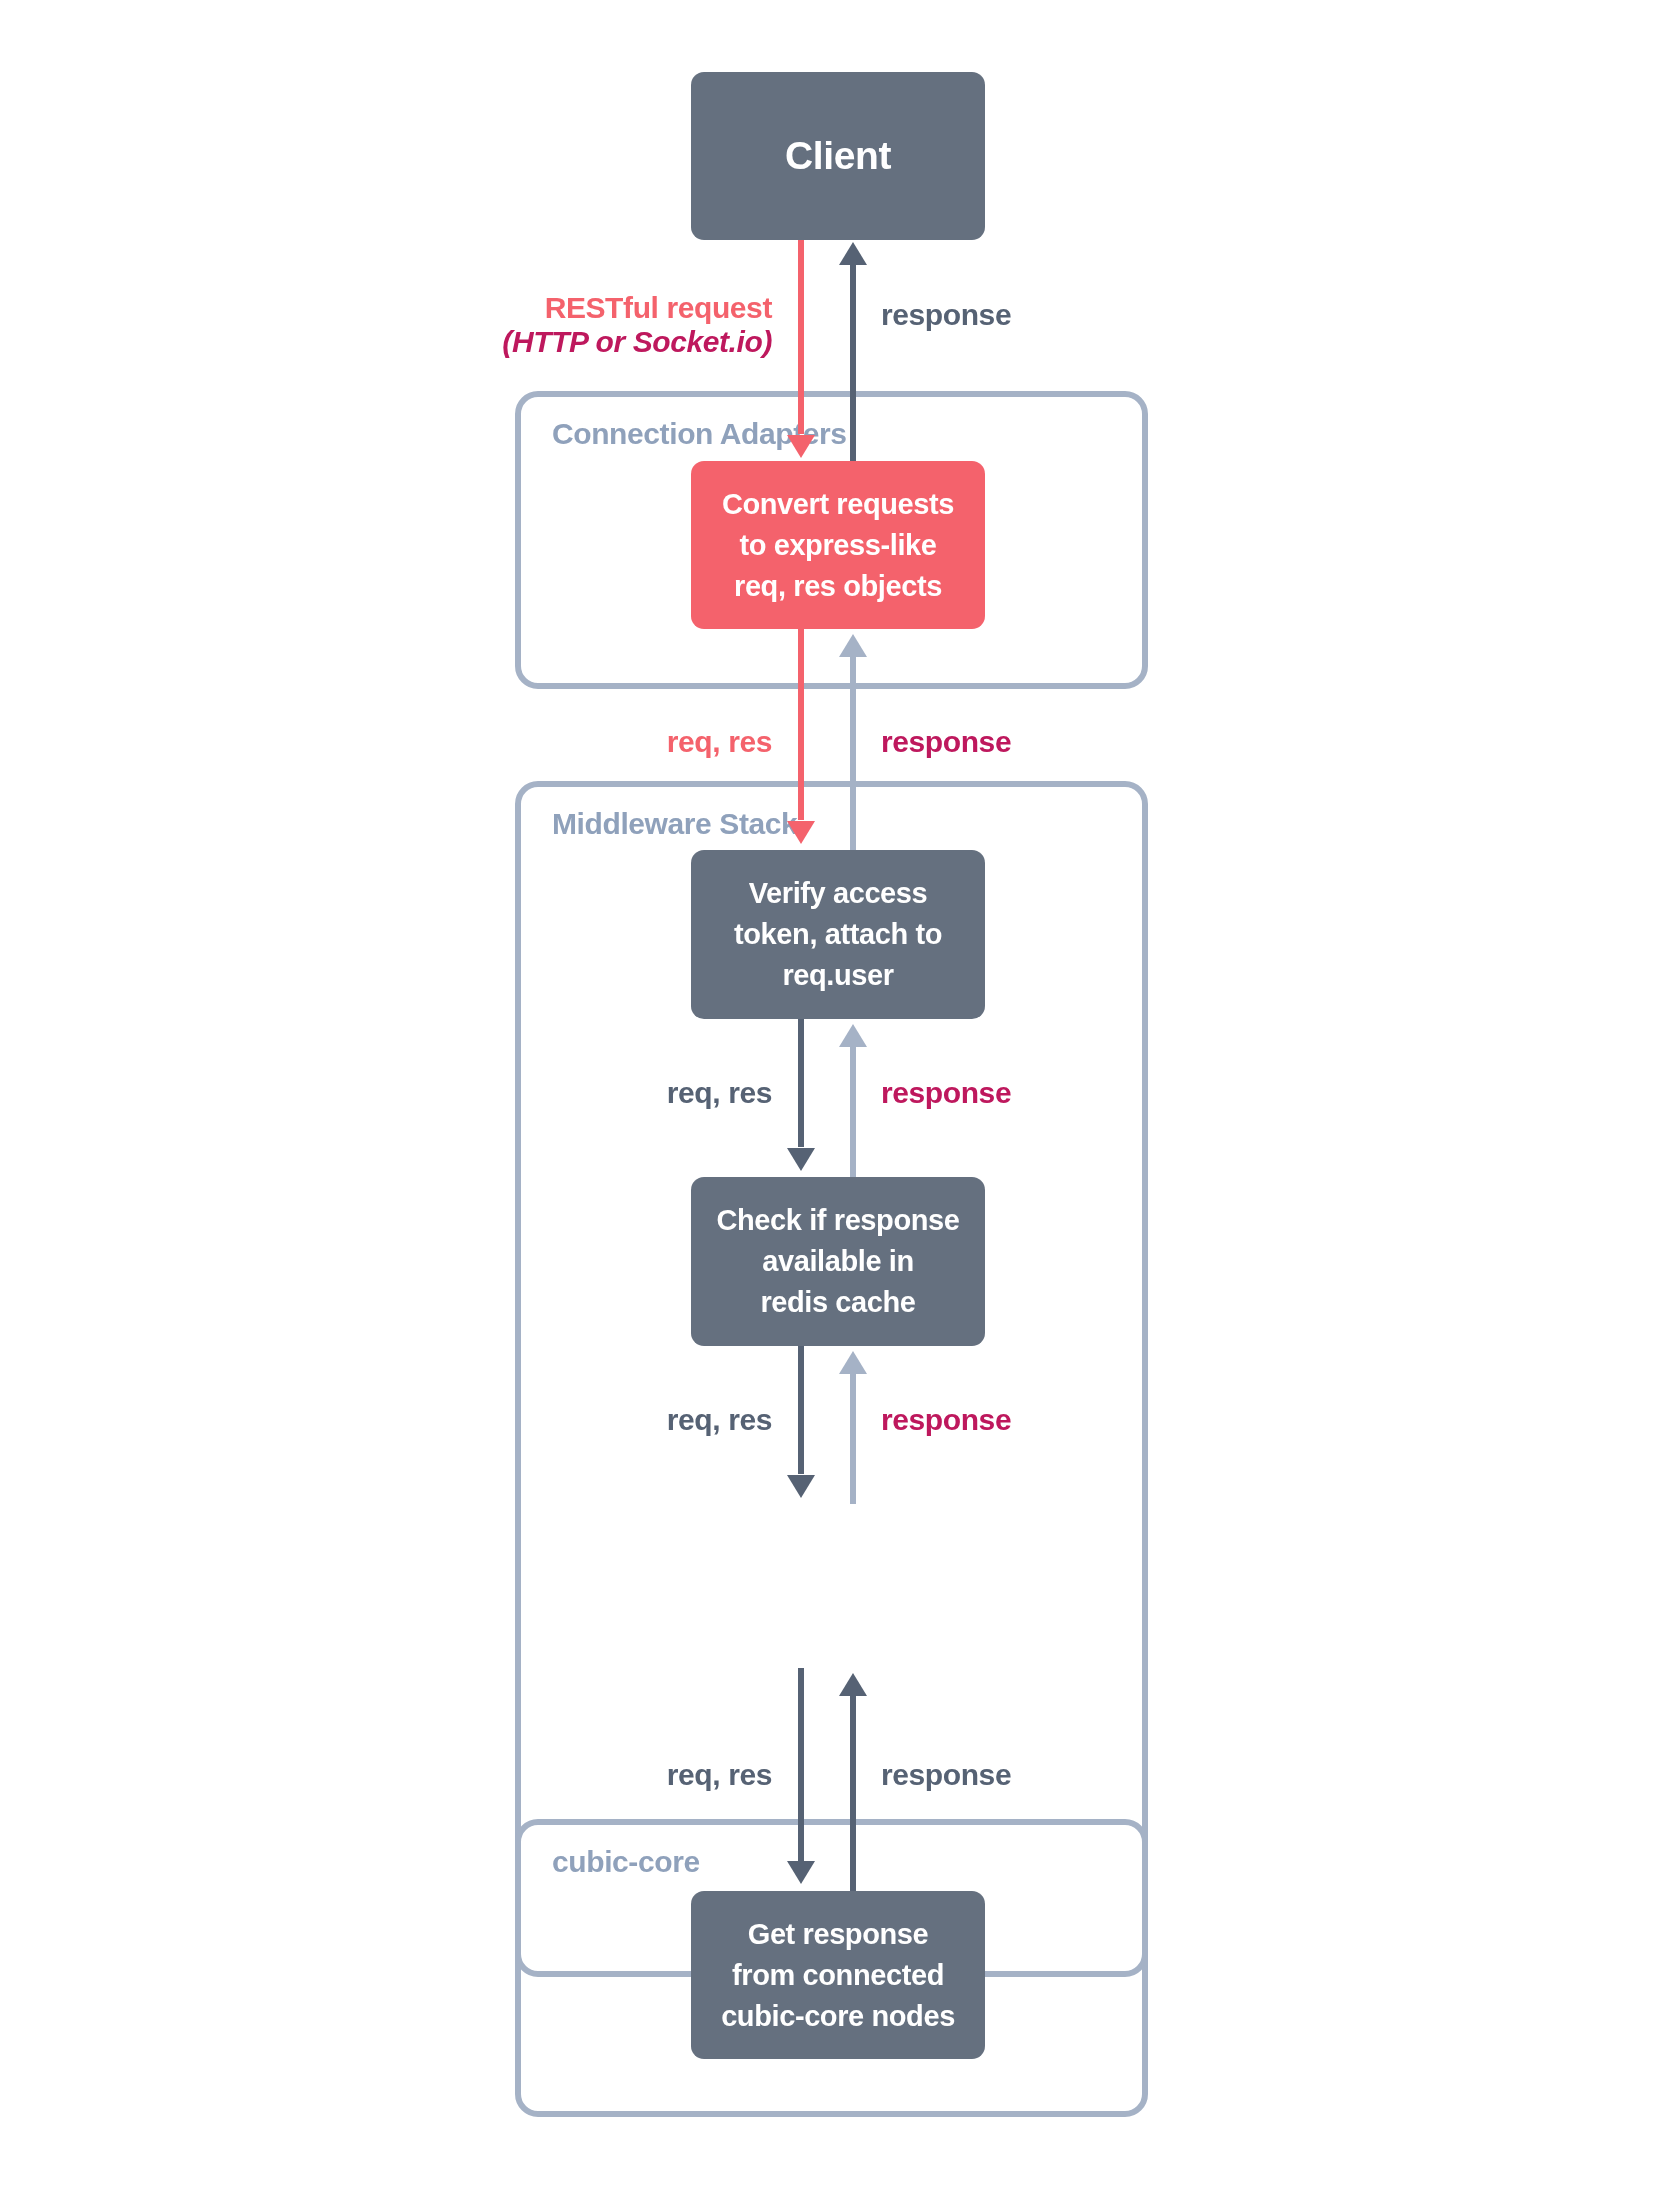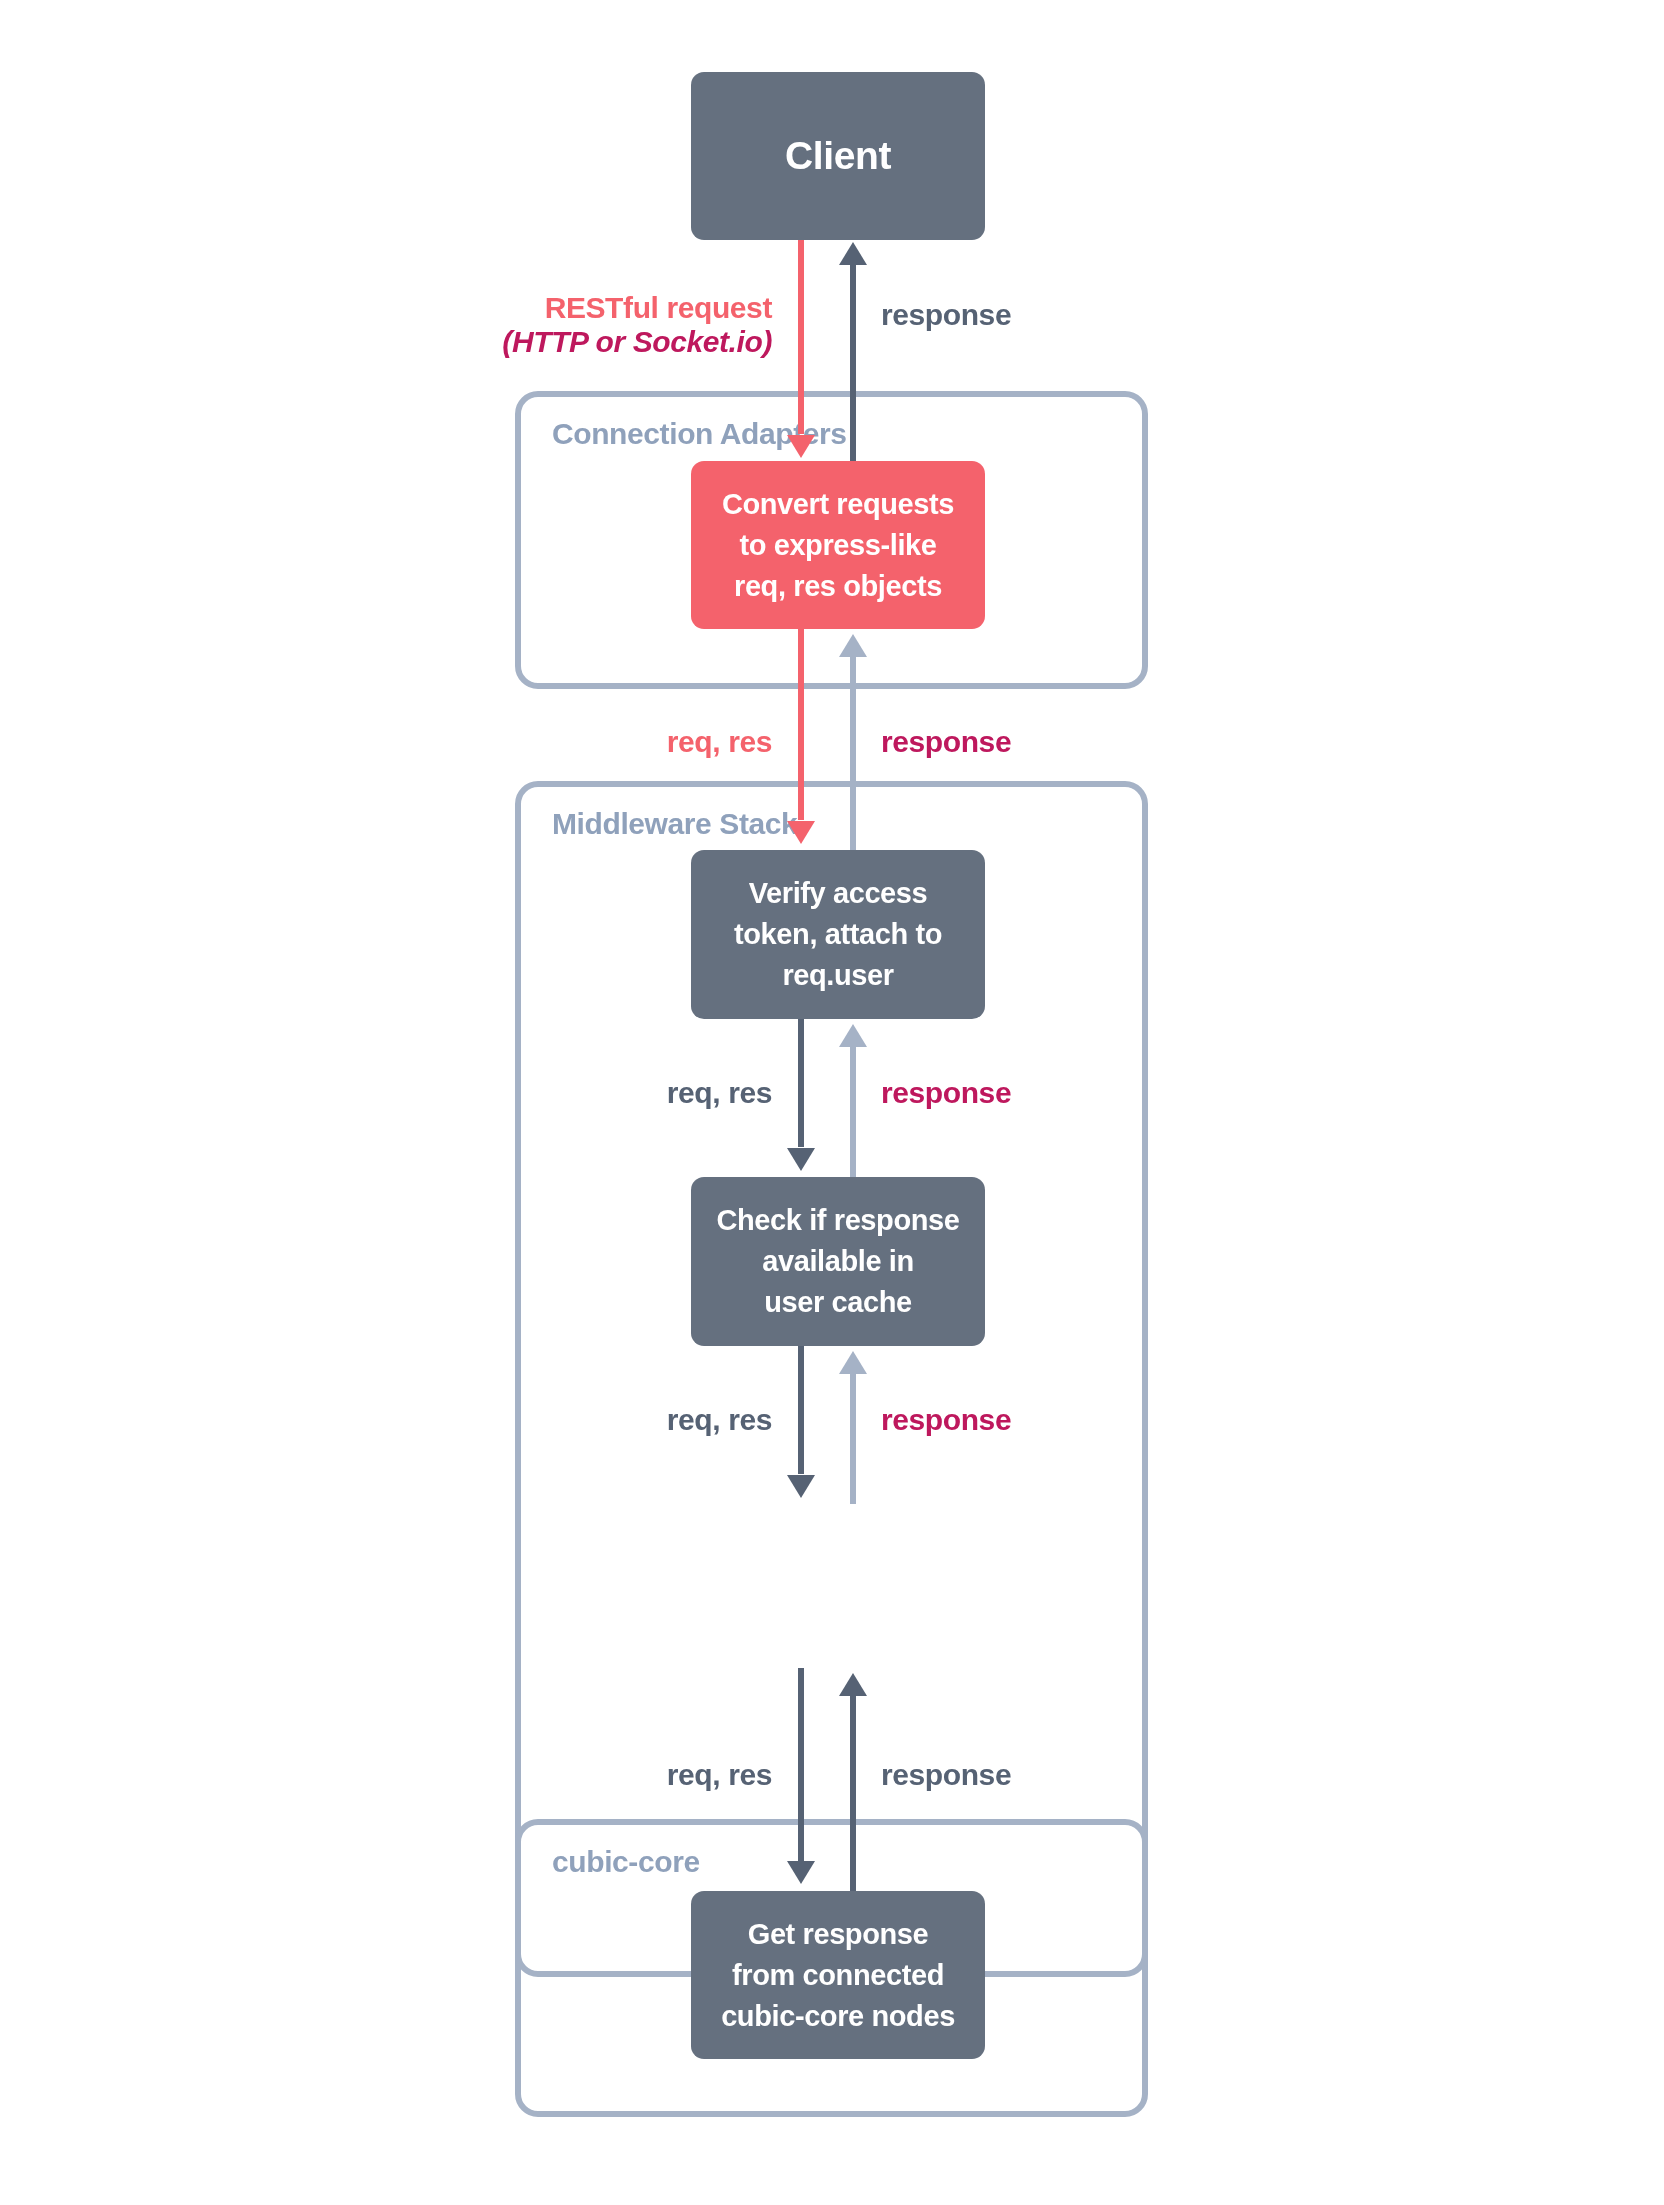--- a/index.html
+++ b/index.html
@@ -152,21 +152,21 @@
 
   <div class="node dark" style="top:850px;height:169px;">
     <span class="ln">Verify access</span>
     <span class="ln">token, attach to</span>
     <span class="ln">req.user</span>
   </div>
 
   <div class="node dark" style="top:1177px;height:169px;">
     <span class="ln">Check if response</span>
     <span class="ln">available in</span>
-    <span class="ln">user cache</span>
+    <span class="ln">redis cache</span>
   </div>
 
 
   <div class="node dark" style="top:1891px;height:168px;">
     <span class="ln">Get response</span>
     <span class="ln">from connected</span>
     <span class="ln">cubic-core nodes</span>
   </div>
 
 </div>

